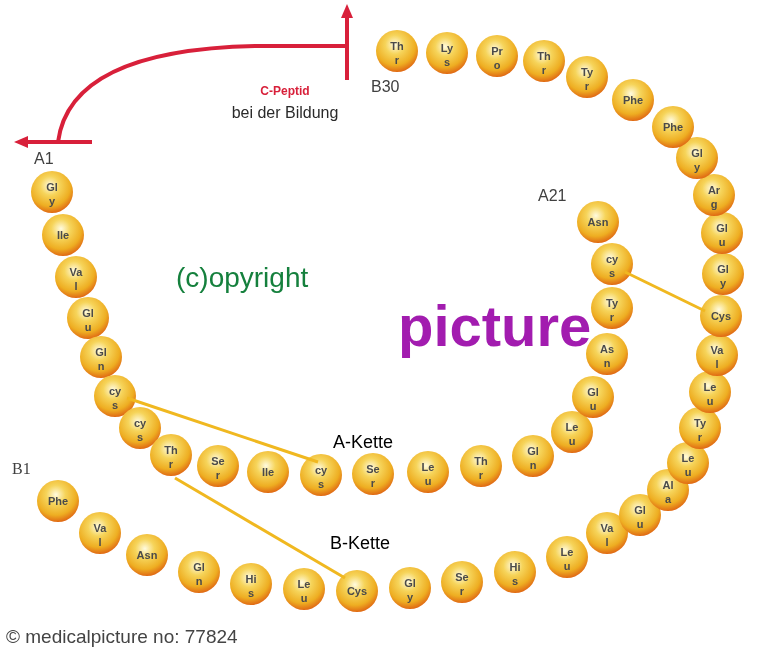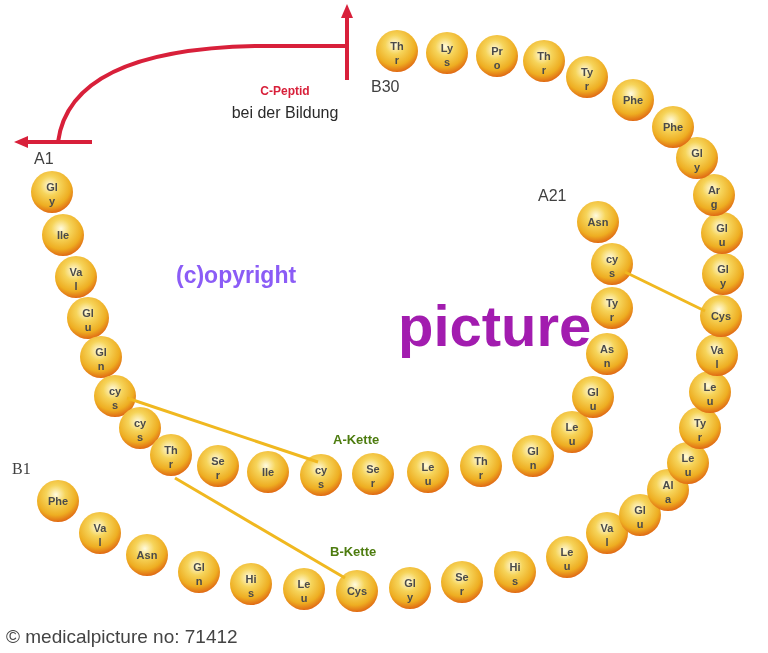--- a/index.html
+++ b/index.html
@@ -1,24 +1,24 @@
 <!DOCTYPE html>
 <html><head>
 <meta charset="utf-8">
 <style>
   html, body { margin: 0; padding: 0; background: #ffffff; }
   body { width: 768px; height: 653px; position: relative; overflow: hidden;
          font-family: "Liberation Sans", sans-serif; }
   #diagram { position: absolute; left: 0; top: 0; width: 768px; height: 653px; }
   .wm { position: absolute; color: #dcdcdc; font-weight: bold;
         font-family: "Liberation Sans", sans-serif; white-space: nowrap; }
-  .wm-small { left: 176px; top: 262px; font-size: 23px; font-weight: bold; color: #8b5cf6; }
+  .wm-small { left: 176px; top: 262px; font-size: 28px; font-weight: normal; color: #15803d; }
   .wm-big { left: 398px; top: 292px; font-size: 58px; color: #a21caf; }
   .lbl { position: absolute; font-weight: normal; color: #404040; font-size: 16px; white-space: nowrap; }
-  .chain-title { position: absolute; font-weight: bold; color: #4d7c0f; font-size: 13px; white-space: nowrap; }
+  .chain-title { position: absolute; font-weight: normal; color: #000000; font-size: 18px; white-space: nowrap; }
   .annot { position: absolute; left: 145px; top: 80px; width: 280px; text-align: center;
            font-size: 16px; line-height: 22px; color: #2a2a2a; }
   .annot .title { color: #d8203a; font-weight: bold; font-size: 12px; }
   .footer { position: absolute; left: 6px; top: 626px; font-size: 19px; color: #444; white-space: nowrap; }
   .bead-text { font-family: "Liberation Sans", sans-serif; font-size: 11px; fill: #4a4a4a; font-weight: bold; }
 </style>
 </head>
 <body>
 
 <svg id="diagram" viewBox="0 0 768 653" xmlns="http://www.w3.org/2000/svg">
@@ -302,18 +302,18 @@
   <div class="title">C-Peptid</div>
   <div>bei der Bildung</div>
 </div>
 
 <div class="lbl" style="left:18px; top:150px;margin-left:16px;">A1</div>
 <div class="lbl" style="left:538px; top:187px;">A21</div>
 <div class="lbl" style="left:12px; top:460px;font-family:Liberation Serif, serif;">B1</div>
 <div class="lbl" style="left:371px; top:78px;">B30</div>
 
 <div class="chain-title" style="left:333px; top:432px;">A-Kette</div>
-<div class="chain-title" style="left:330px; top:533px;margin-top:11px;">B-Kette</div>
+<div class="chain-title" style="left:330px; top:533px;">B-Kette</div>
 
 <div class="footer">
   <span>©</span>
-  <span>medicalpicture no: 71412</span>
+  <span>medicalpicture no: 77824</span>
 </div>
 
 </body></html>

